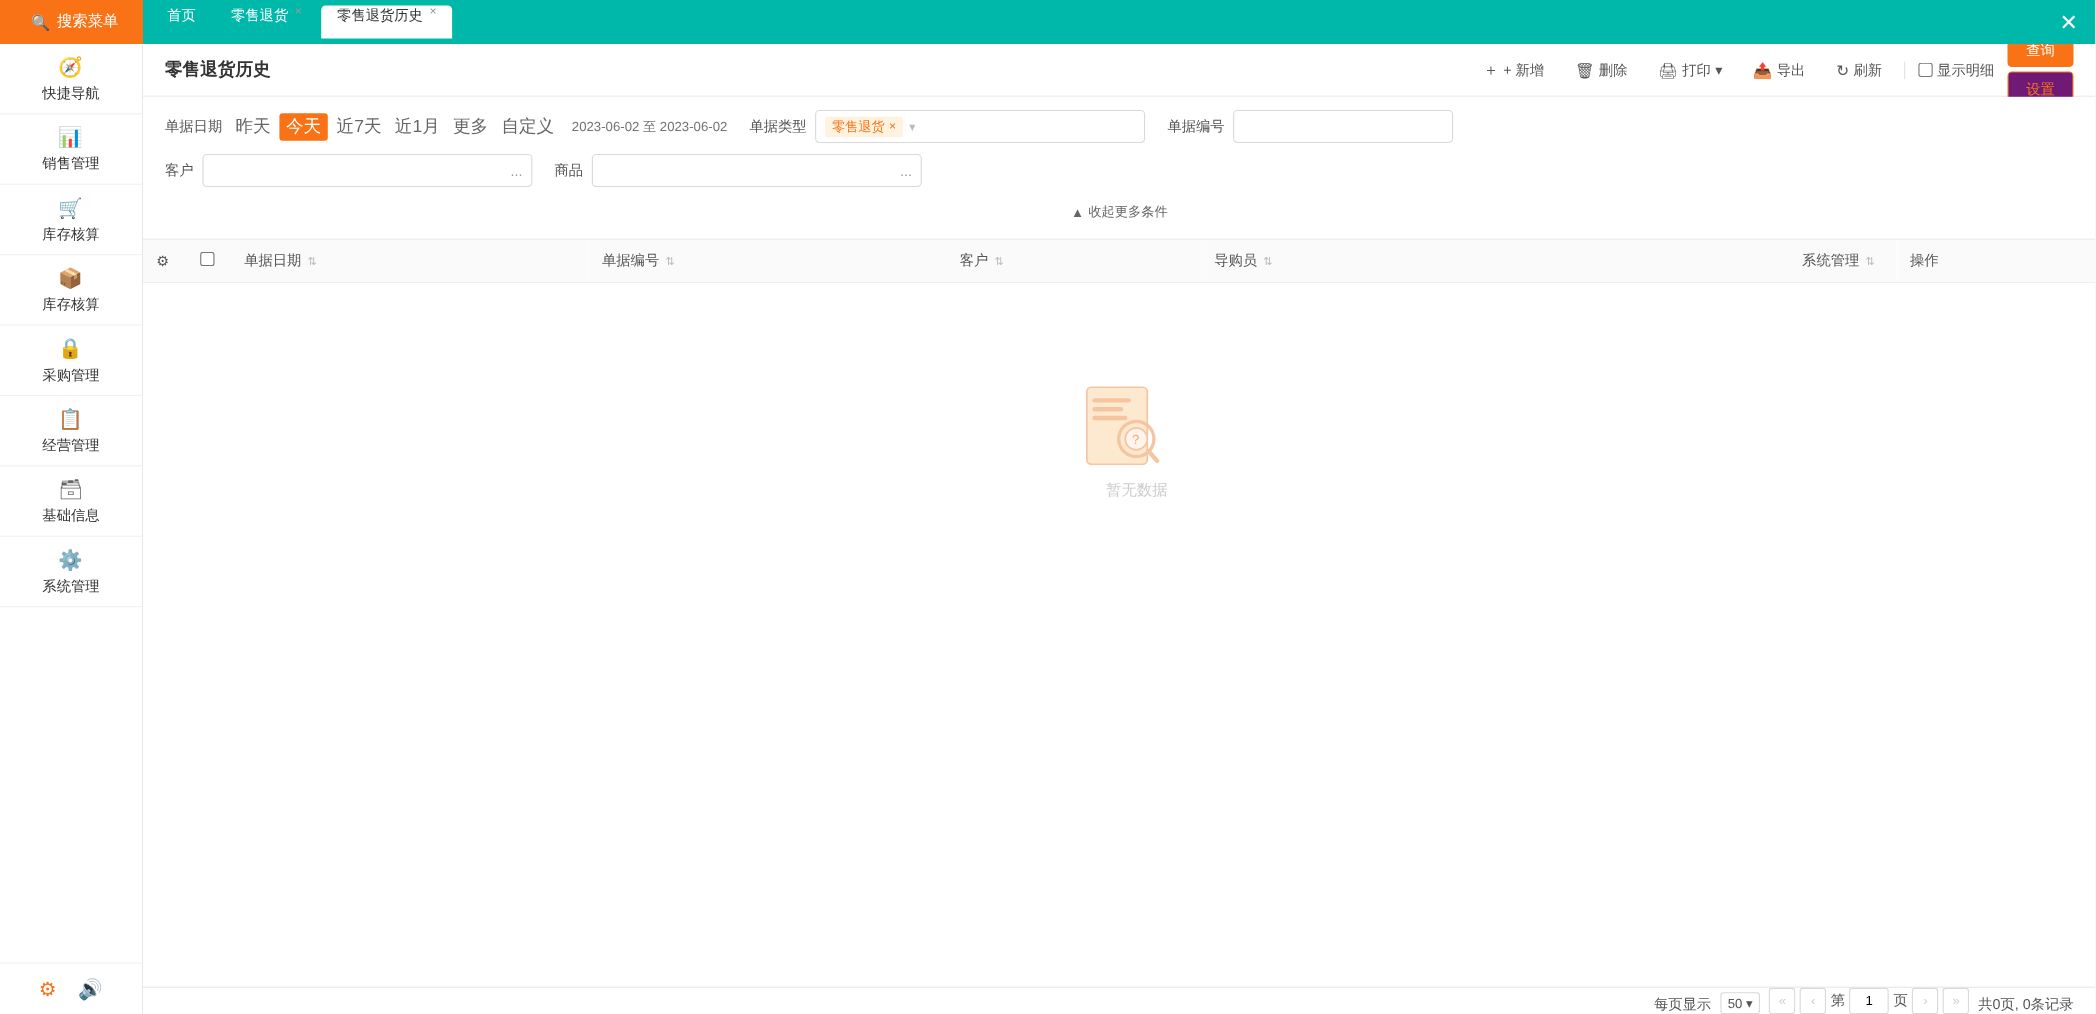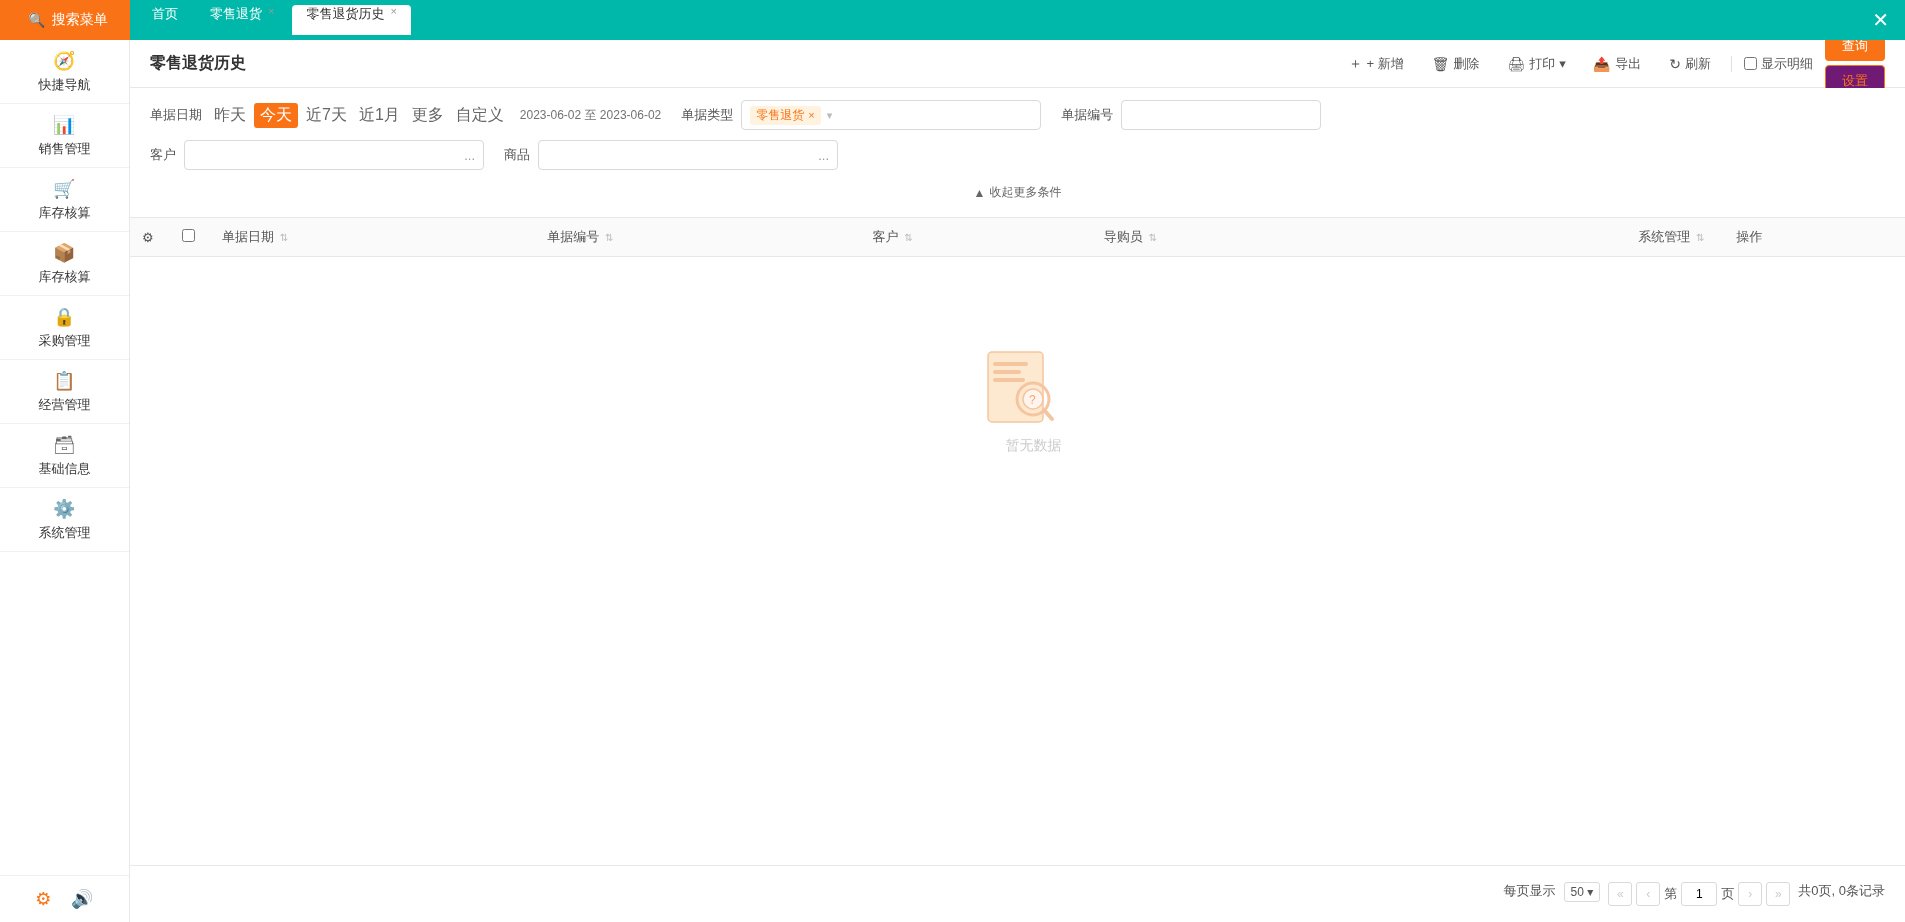--- a/index.html
+++ b/index.html
@@ -132,21 +132,21 @@
 
     
     .empty-state {
       display: flex; flex-direction: column; align-items: center;
       justify-content: center; padding: 80px 0; color: #999; font-size: 14px;
     }
 
     
     .table-footer {
       background: white; border-top: 1px solid #e8e8e8;
-      padding: 16px 20px; display: flex; align-items: flex-start; justify-content: flex-end;
+      padding: 0 20px; display: flex; align-items: flex-end; justify-content: flex-end;
       gap: 8px; font-size: 13px; color: #555; flex-shrink: 0;
     }
     .page-size-select {
       border: 1px solid #d9d9d9; border-radius: 3px; padding: 2px 6px;
       font-size: 12px; color: #555; cursor: pointer;
     }
     .page-nav { display: flex; align-items: center; gap: 4px; }
     .page-nav-btn {
       width: 24px; height: 24px; display: flex; align-items: center; justify-content: center;
       border: 1px solid #d9d9d9; border-radius: 3px; cursor: pointer; color: #555;

